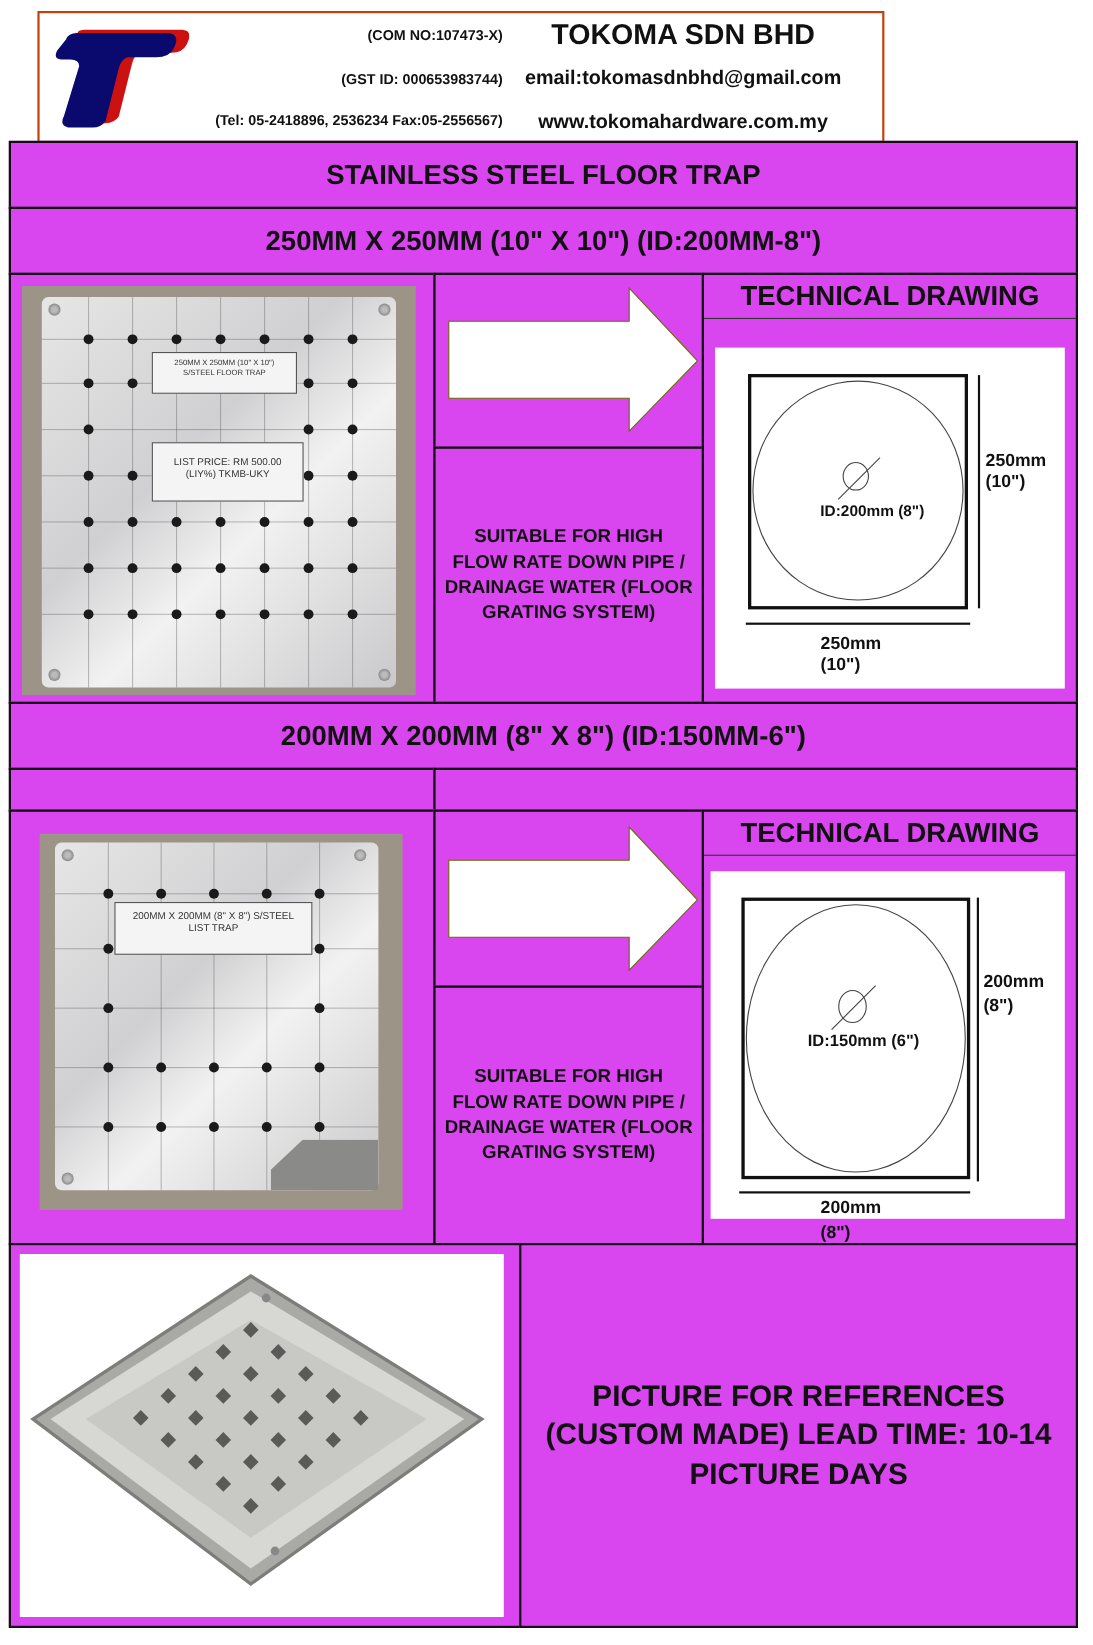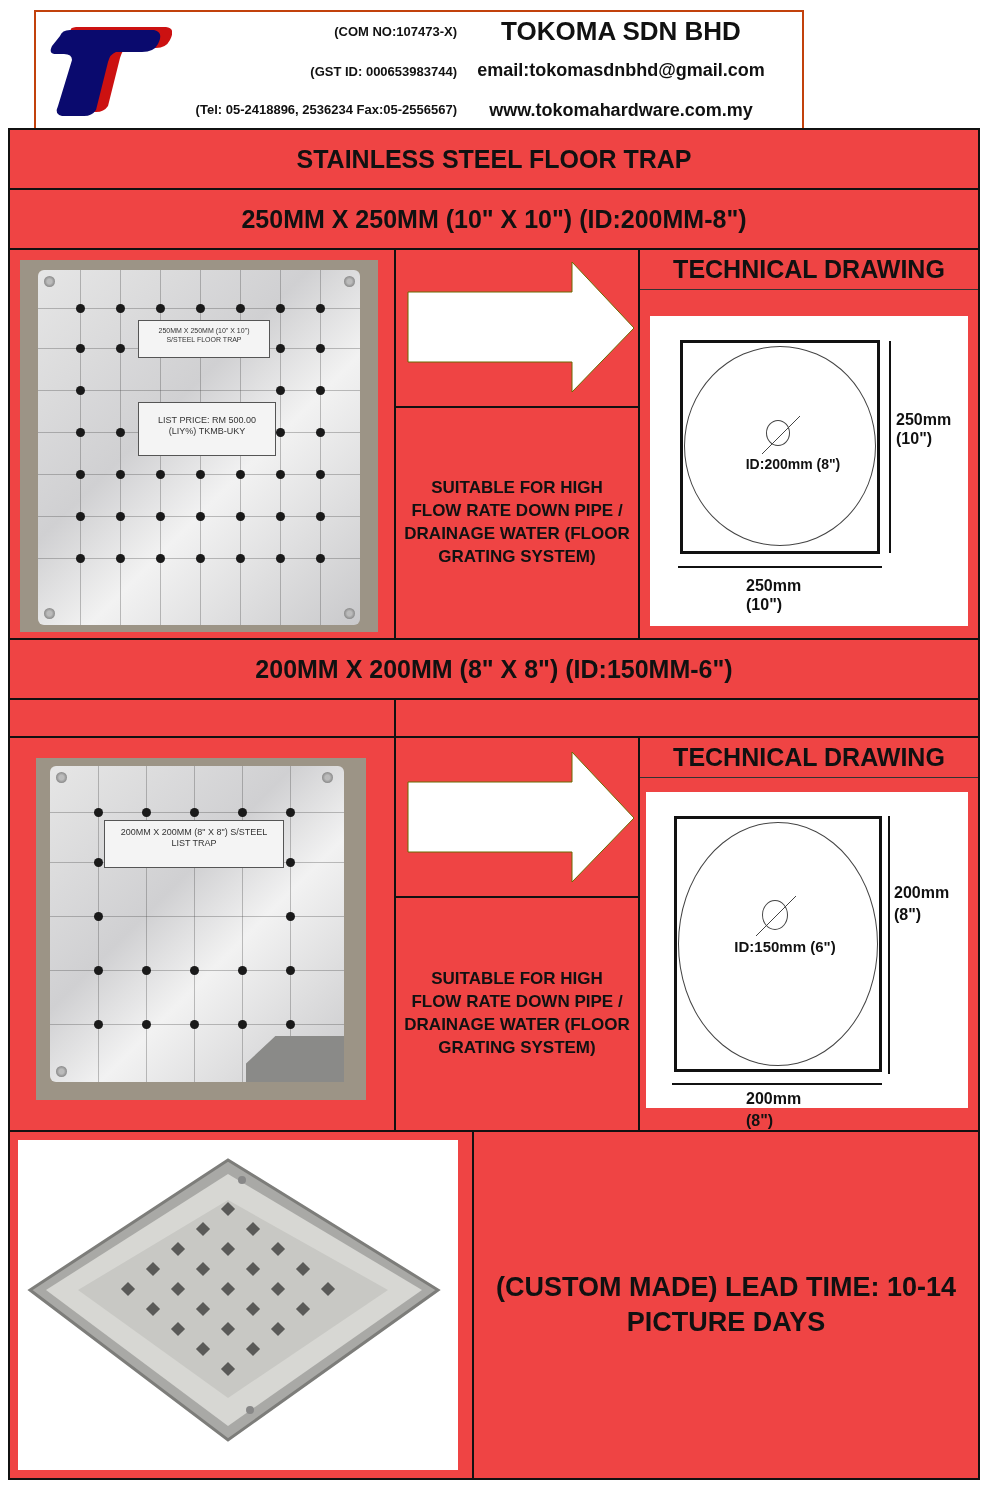--- a/index.html
+++ b/index.html
@@ -1,18 +1,18 @@
 <!DOCTYPE html>
 <html><head>
 <meta charset="utf-8">
 <style>
   html, body { margin:0; padding:0; background:#ffffff; }
   body { width:994px; height:1495px; position:relative; font-family:"Liberation Sans", sans-serif; overflow:hidden; }
   .abs { position:absolute; box-sizing:border-box; }
-  .yellow { background:#ef4444; }
+  .yellow { background:#d946ef; }
   .b { border:2px solid #111; }
   .bold { font-weight:bold; color:#111; }
   .center { display:flex; align-items:center; justify-content:center; text-align:center; }
 
   
   #header { left:8px; top:10px; width:770px; height:120px; border:2px solid #c2410c; background:#fff;margin-left:26px; }
   .hdr-left { position:absolute; right:345px; font-size:13px; font-weight:bold; color:#111; letter-spacing:0; white-space:nowrap; }
   .hdr-right { position:absolute; width:330px; right:16px; text-align:center; font-weight:bold; color:#111; white-space:nowrap; }
 
   .photo { background:#9c9486; overflow:hidden; }
@@ -269,15 +269,16 @@
           <rect x="230" y="204" width="10" height="10" transform="rotate(45 235 209)"></rect>
         <rect x="205" y="224" width="10" height="10" transform="rotate(45 210 229)"></rect>
       </g>
       <circle cx="224" cy="40" r="4" fill="#888"></circle>
       <circle cx="232" cy="270" r="4" fill="#888"></circle>
     </svg>
   </div>
 </div>
 
 <div class="abs yellow b center bold" style="left:472px;top:1130px;width:508px;height:350px;flex-direction:column;font-size:27px;line-height:1.3;">
+  <div>PICTURE FOR REFERENCES</div>
   <div>(CUSTOM MADE) LEAD TIME: 10-14</div>
   <div>PICTURE DAYS</div>
 </div>
 
 </body></html>

